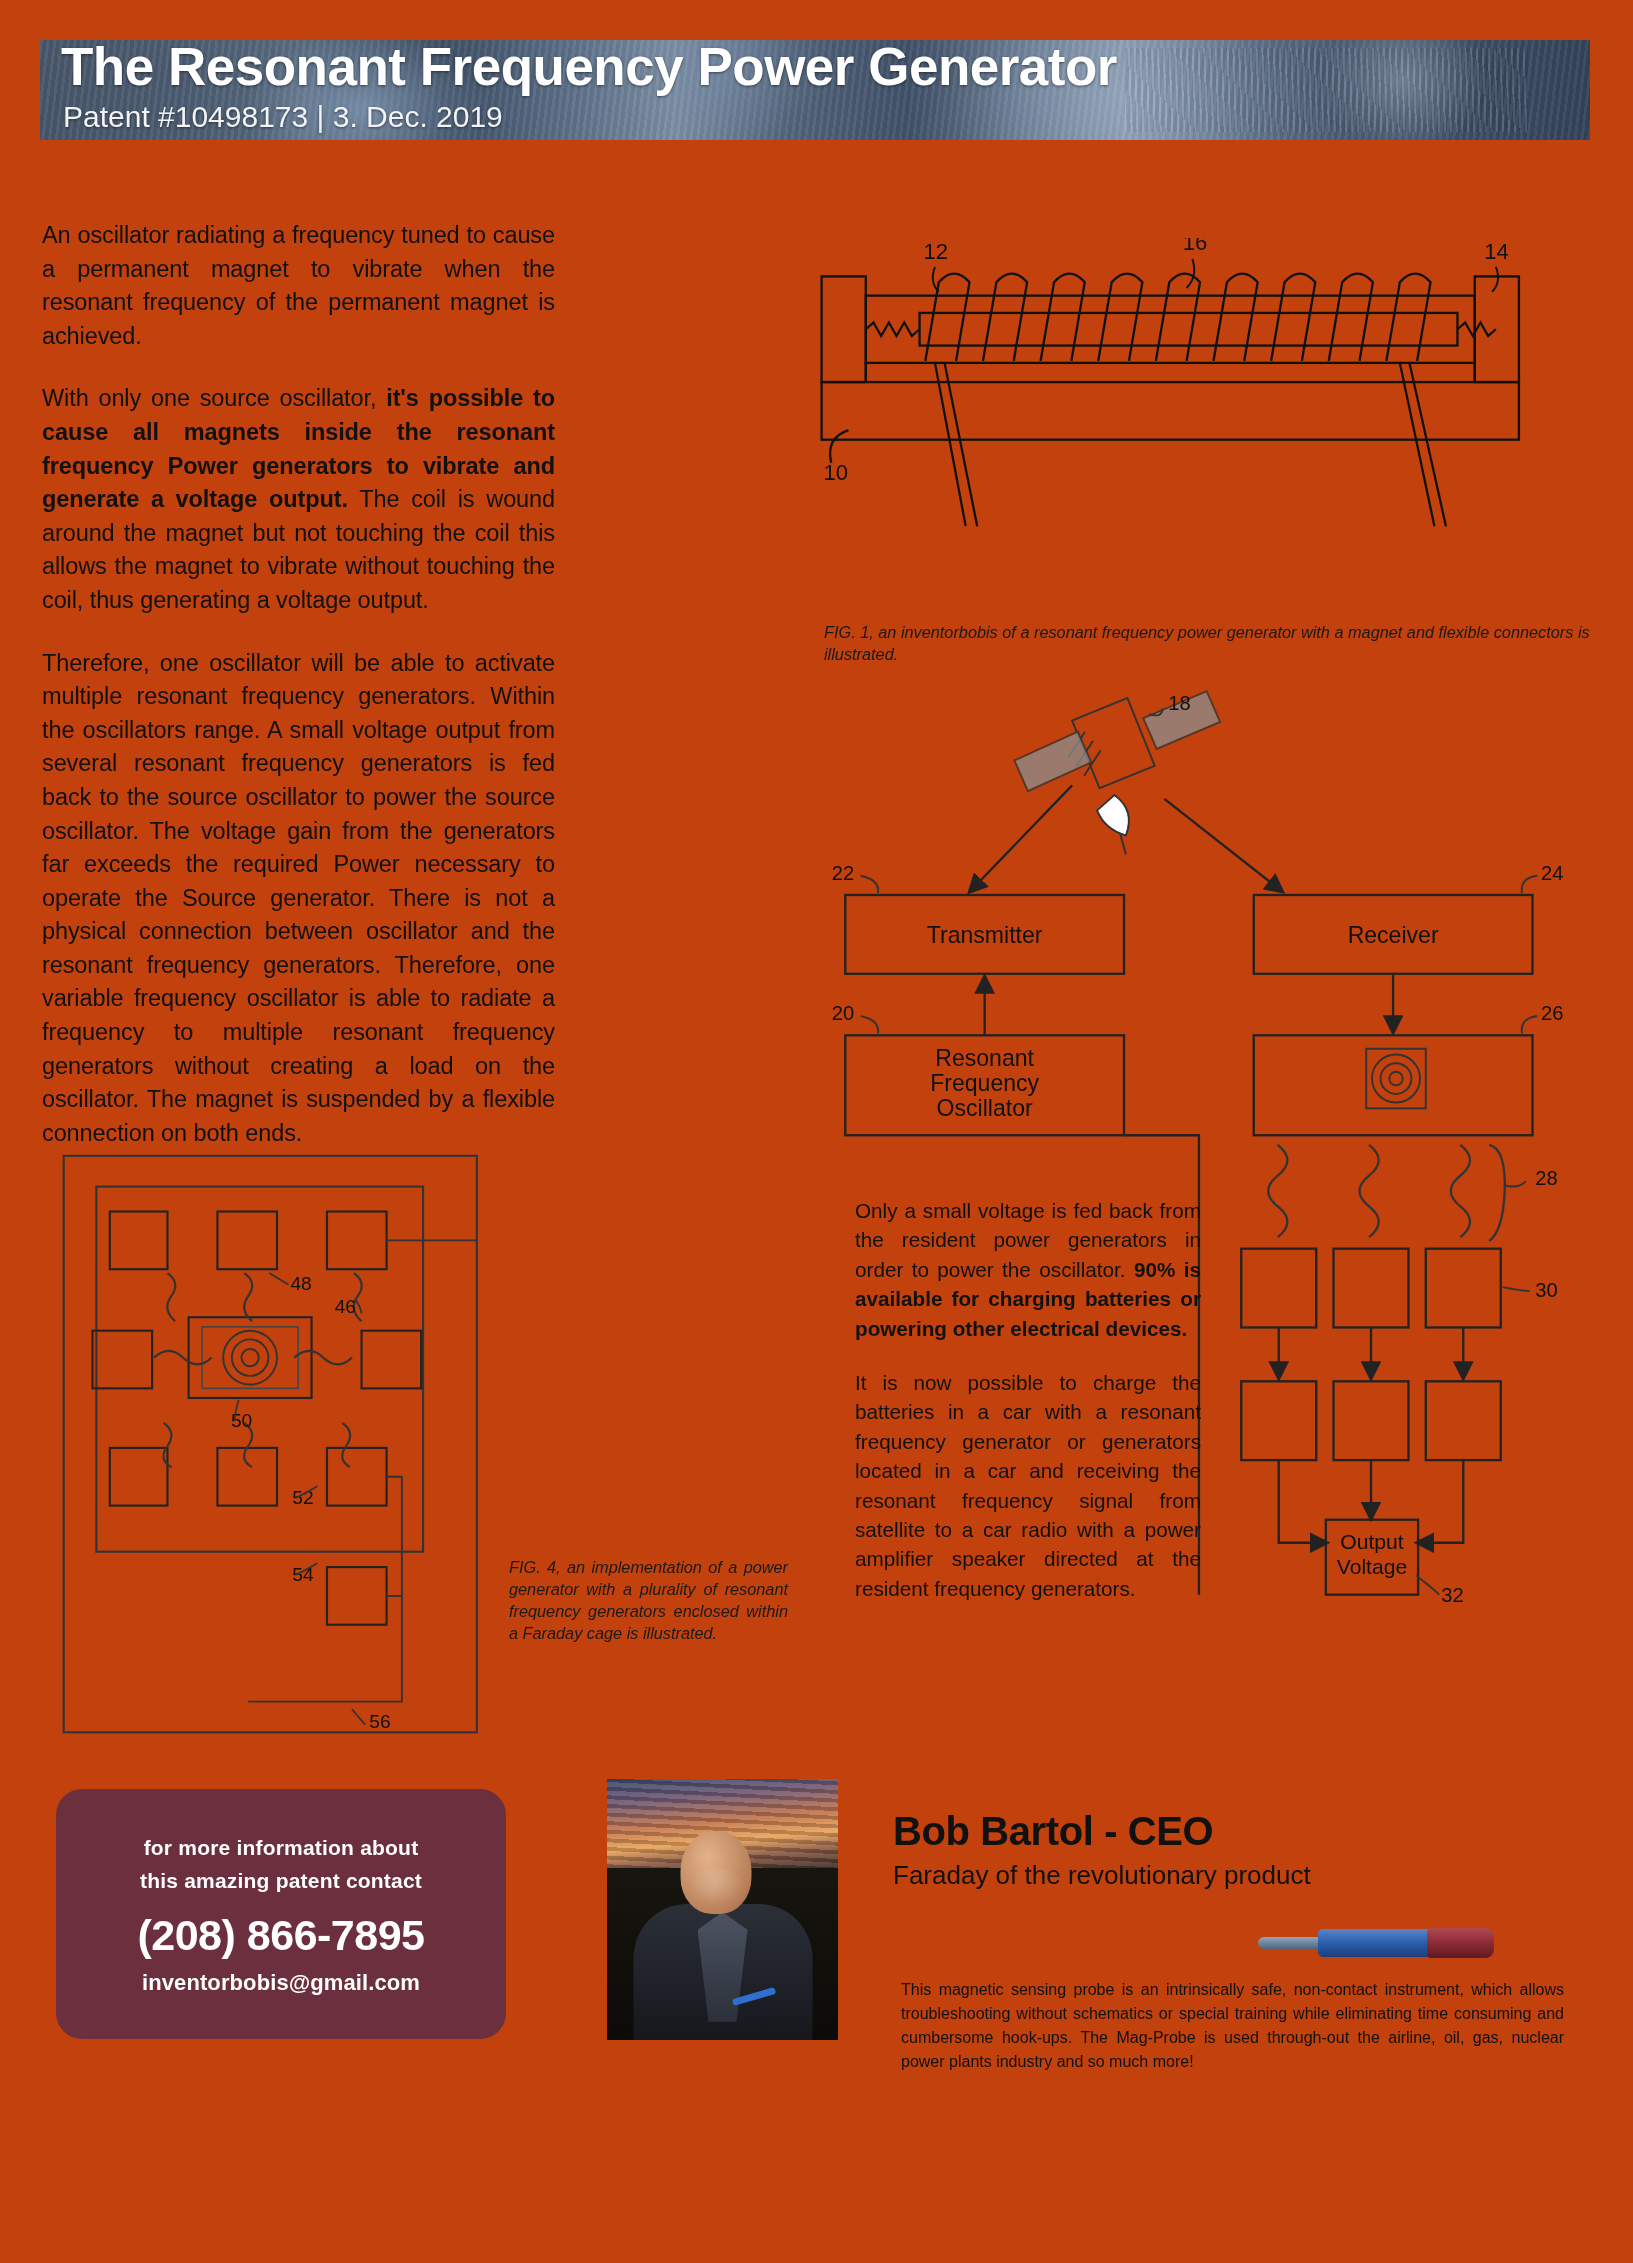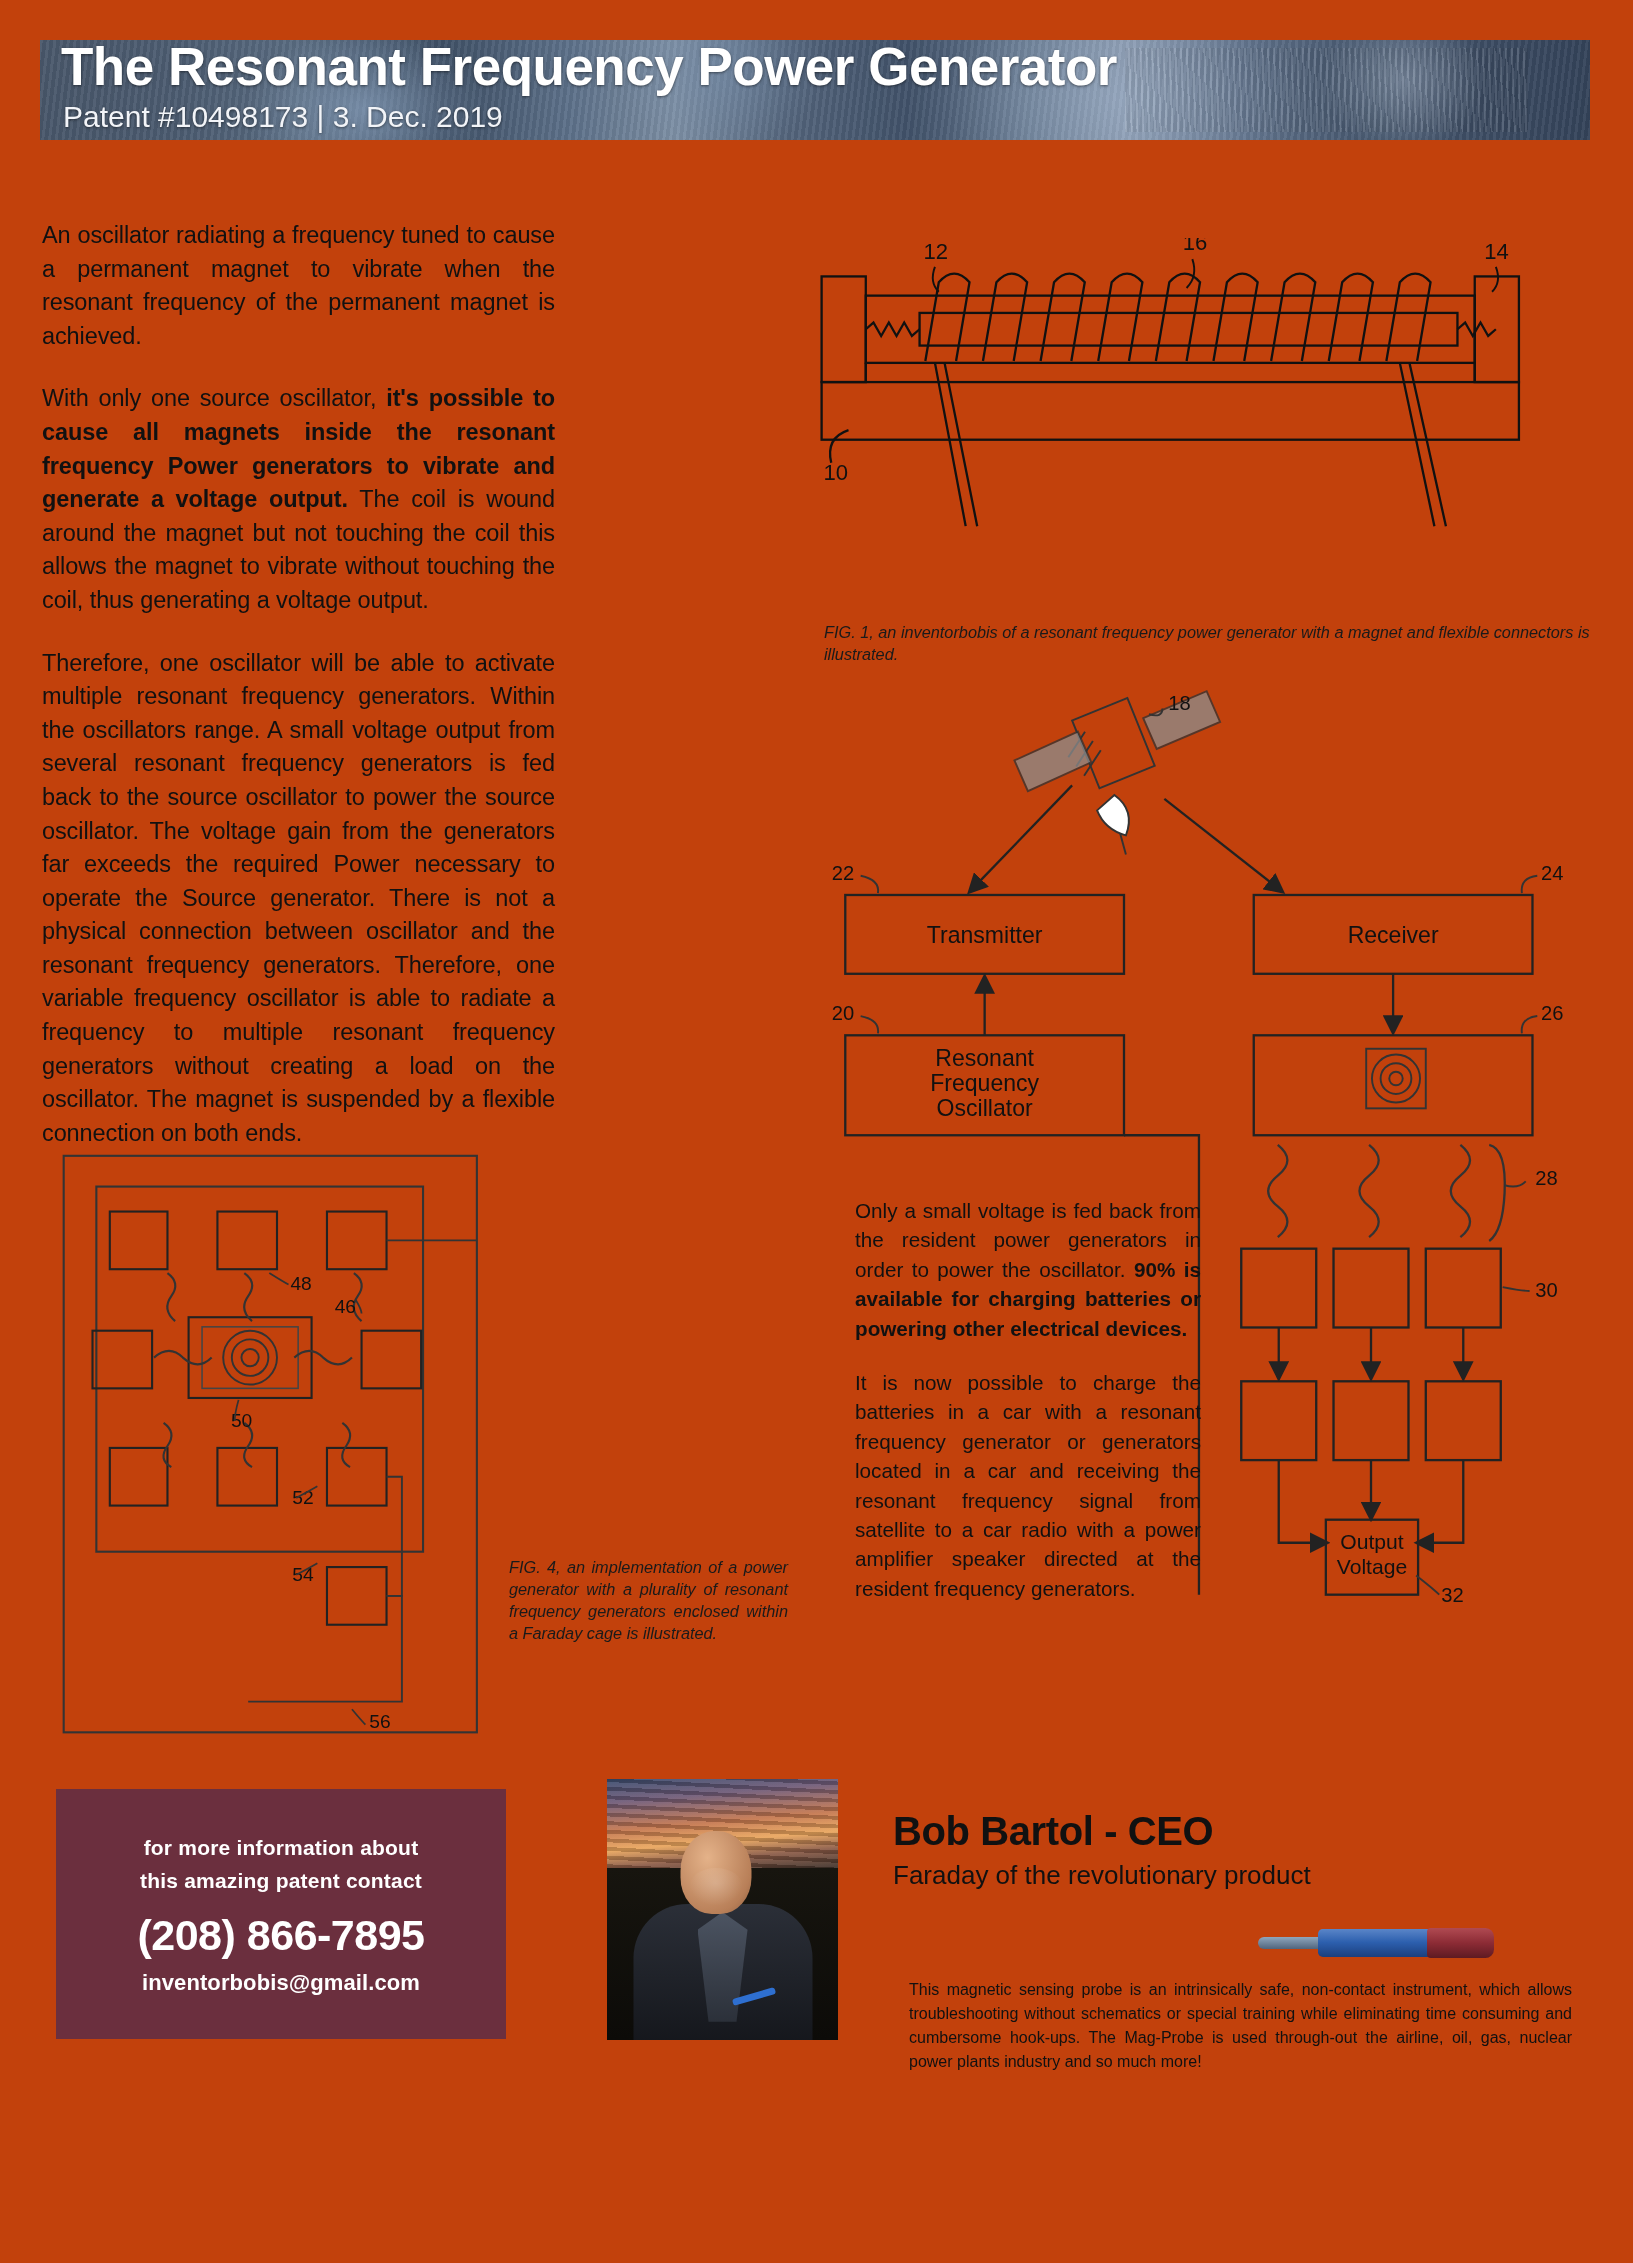--- a/index.html
+++ b/index.html
@@ -43,21 +43,21 @@
 
   
   .fig{position:absolute;}
   #fig1{left:812px;top:238px;width:778px;height:365px;}
   #fig2{left:826px;top:672px;width:769px;height:1038px;}
   #fig4{left:56px;top:1148px;width:442px;height:596px;}
   .fig svg{display:block;width:100%;height:100%;}
 
   
   .contact-card{position:absolute;left:56px;top:1789px;width:450px;height:250px;background:#6b2f3e;
-    display:flex;flex-direction:column;align-items:center;justify-content:center;}
+    display:flex;flex-direction:column;align-items:center;justify-content:center;border-radius:26px;}
   .cc-line{color:#fff;font-size:21px;font-weight:bold;line-height:1.55;letter-spacing:0.2px;}
   .cc-phone{color:#fff;font-size:43px;font-weight:bold;margin:13.4px 0 9.6px 0;letter-spacing:-0.5px;}
   .cc-mail{color:#fff;font-size:22px;font-weight:bold;letter-spacing:0.1px;}
 
   .photo{position:absolute;left:607px;top:1779px;width:231px;height:261px;overflow:hidden;background:#2a2722;}
   .photo .sky{position:absolute;left:0;top:0;width:100%;height:34%;
     background:linear-gradient(175deg,#3a4c6e 0%,#6f5a77 22%,#c4764e 48%,#e9a55c 66%,#8a5a46 82%,#3d3029 100%);}
   .photo .sky:after{content:"";position:absolute;inset:0;
     background:repeating-linear-gradient(3deg,rgba(0,0,0,.18) 0 3.8px,rgba(255,255,255,.07) 3.8px 8.6px);}
   .photo .wall{position:absolute;left:0;top:34%;width:100%;height:66%;background:linear-gradient(180deg,#17150f,#0c0b08);}
@@ -76,21 +76,21 @@
   .ceo-role{font-size:26px;line-height:1.25;margin-top:5.8px;}
   .ceo-product{font-size:28px;font-weight:bold;font-style:italic;margin-top:3.8px;letter-spacing:-0.2px;}
   .probe{position:absolute;left:365px;top:117px;width:240px;height:33px;}
   .probe .tip{position:absolute;left:0;top:10.6px;width:67px;height:12.5px;border-radius:6.7px 1.9px 1.9px 6.7px;
     background:linear-gradient(180deg,#8fa6bd,#50657d);}
   .probe .barrel{position:absolute;left:60px;top:2.9px;width:115px;height:28px;border-radius:4.8px;
     background:linear-gradient(180deg,#4f7cc4 0%,#2a5fae 45%,#1d4versa 100%);
     background:linear-gradient(180deg,#5a85c8 0%,#2c5fae 48%,#1b3f7d 100%);}
   .probe .cap{position:absolute;left:169px;top:1.9px;width:67px;height:30px;border-radius:3.8px 8.6px 8.6px 3.8px;
     background:linear-gradient(180deg,#b04a52 0%,#8c2b35 50%,#5e1a22 100%);}
-  .ceo-desc{position:absolute;left:16px;top:169px;width:663px;font-size:16px;line-height:1.5;text-align:justify;}
+  .ceo-desc{position:absolute;left:8px;top:169px;width:663px;font-size:16px;line-height:1.5;text-align:justify;}
 </style>
 </head>
 <body>
 
 <div class="page">
 
   <div class="banner">
     <div class="banner-title">The Resonant Frequency Power Generator</div>
     <div class="banner-sub">Patent #10498173 |  3. Dec. 2019</div>
   </div>

